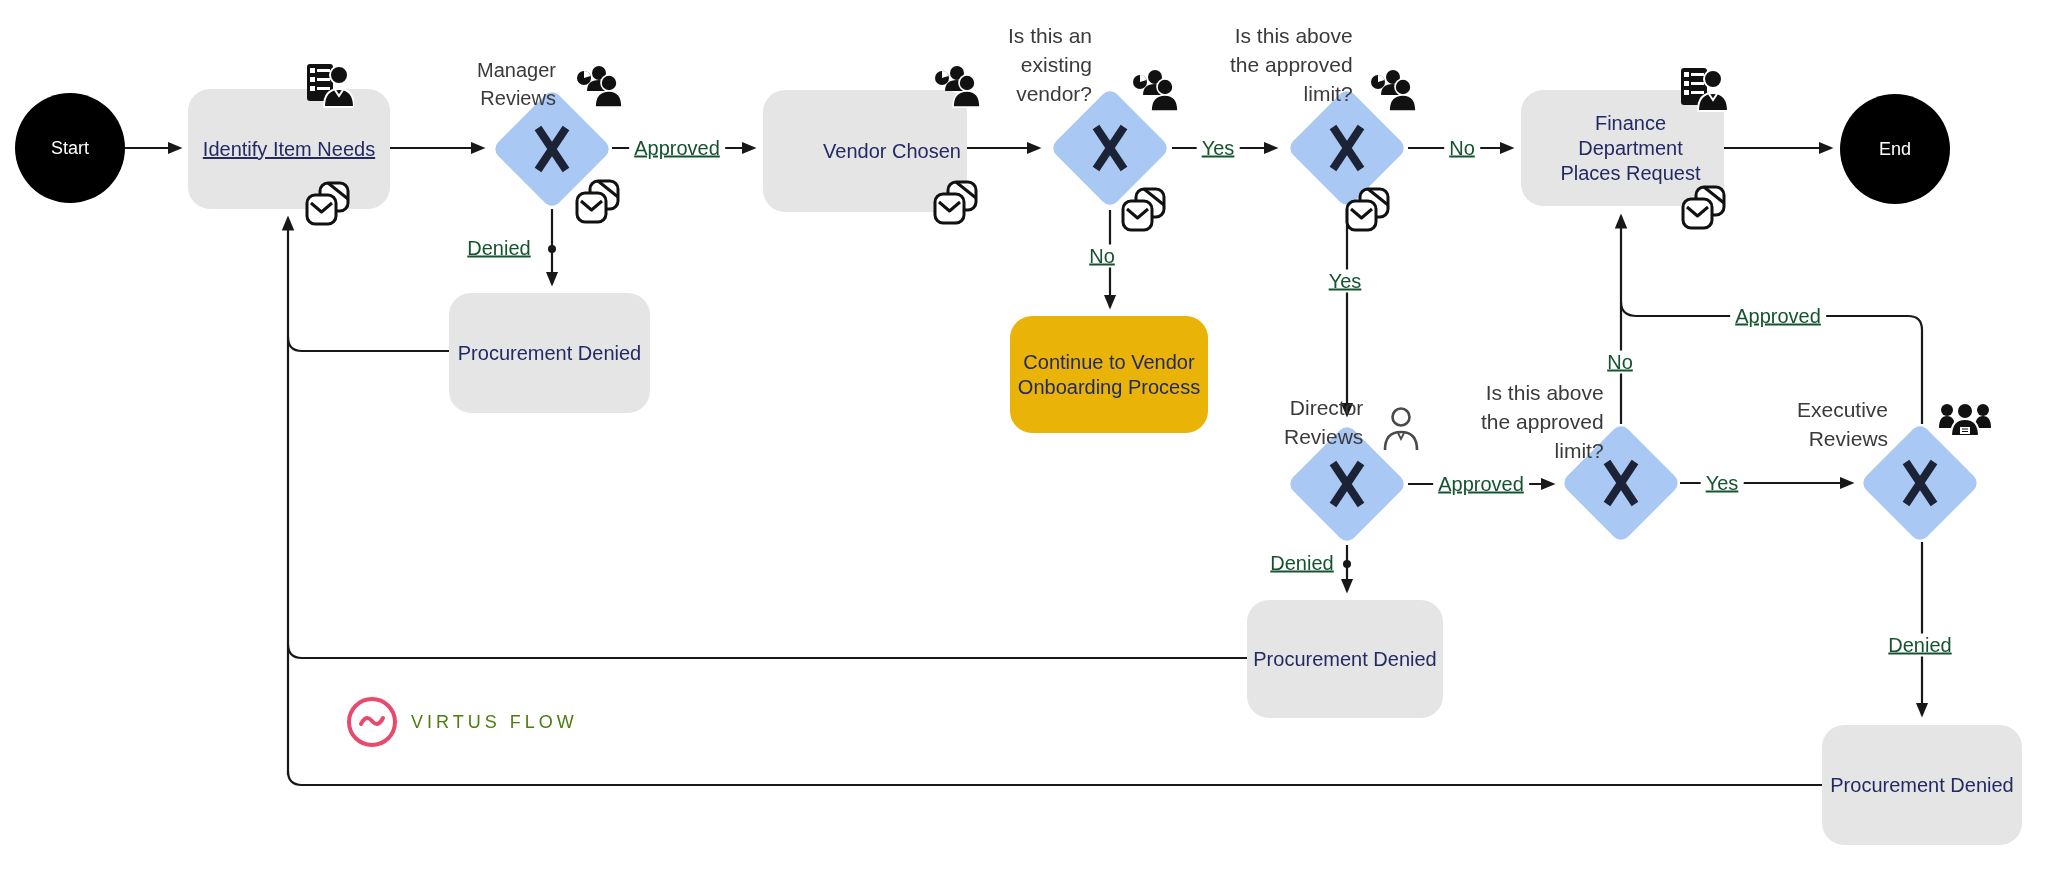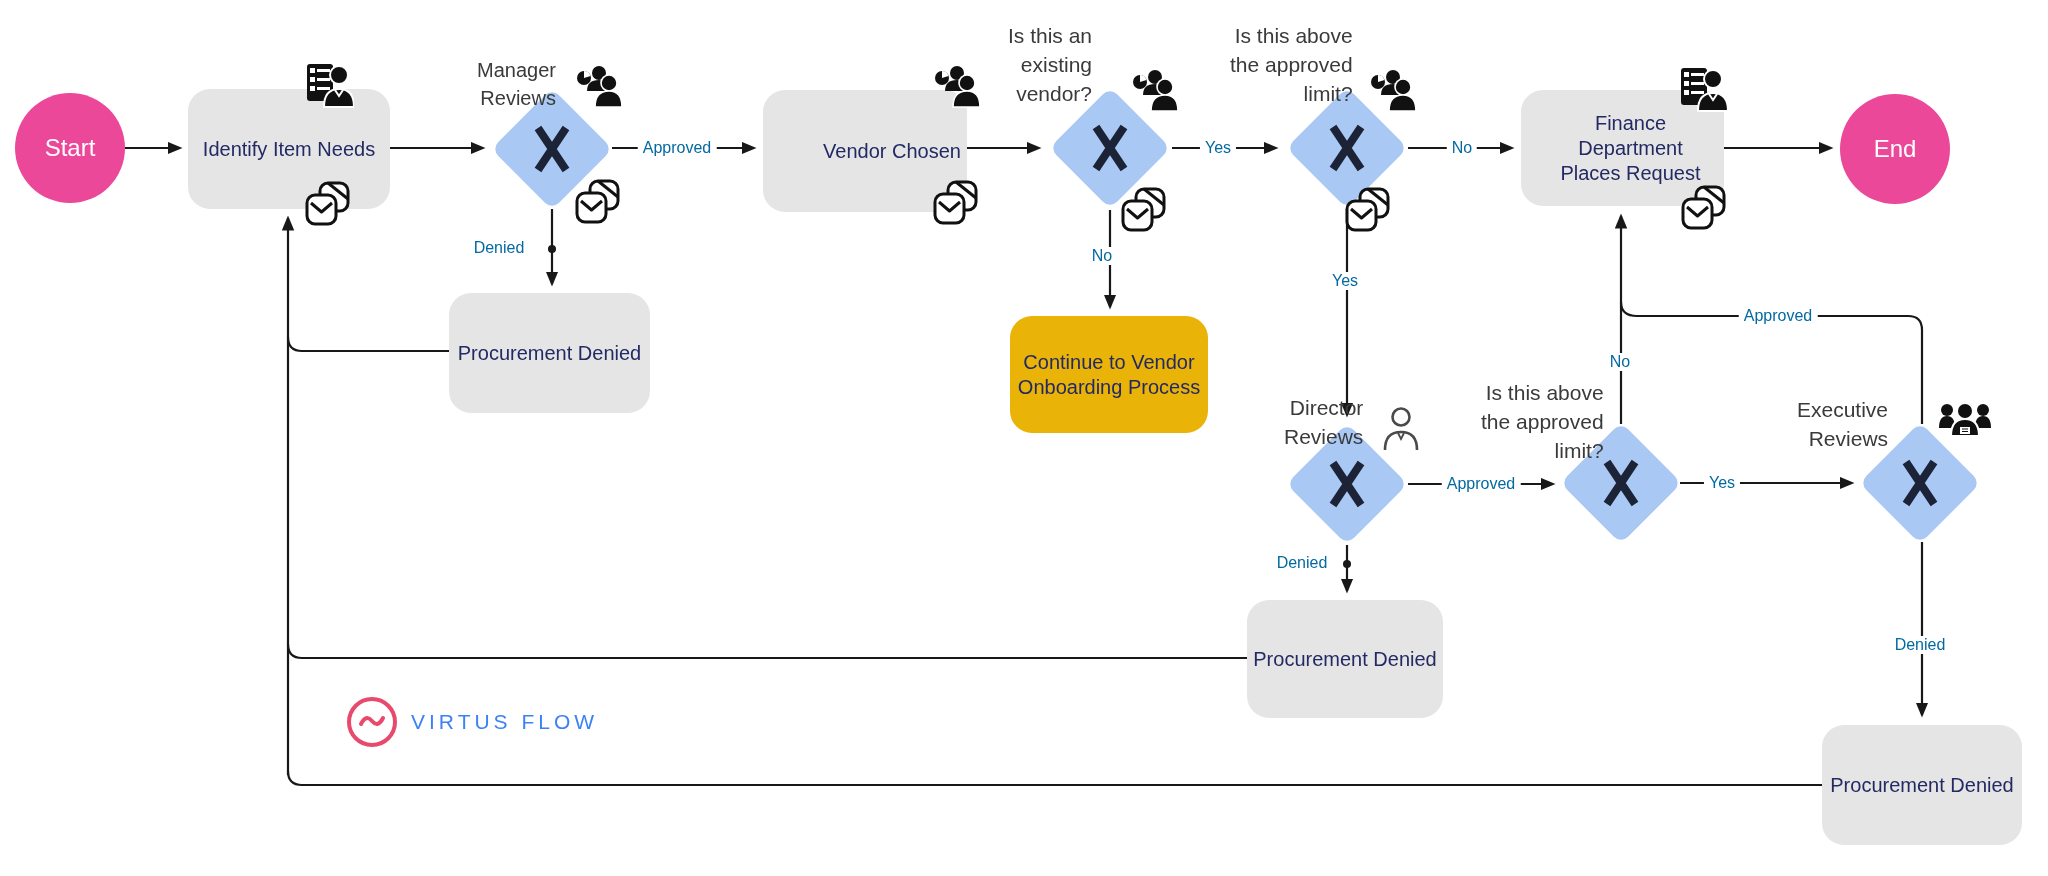--- a/index.html
+++ b/index.html
@@ -5,46 +5,46 @@
   html,body{margin:0;padding:0;}
   body{
     width:2048px;height:876px;position:relative;overflow:hidden;
     background:#ffffff;
     font-family:"Liberation Sans", sans-serif;
   }
   .wires{position:absolute;left:0;top:0;z-index:0;}
   .node{position:absolute;z-index:2;display:flex;align-items:center;justify-content:center;text-align:center;box-sizing:border-box;}
   .event{
     width:110px;height:110px;border-radius:50%;
-    background:#ec4899;color:#ffffff;font-size:24px;
+    background:#000000;color:#ffffff;font-size:18px;
   }
   .task{
     background:#e5e5e6;border-radius:22px;color:#232a63;font-size:20px;line-height:1.25;
   }
   .task.highlight{background:#eab308;}
   .task .lbl{white-space:pre-line;padding:0 6px;}
   .gw{width:86px;height:86px;z-index:2;}
   .gw-diamond{
     position:absolute;left:0;top:0;width:86px;height:86px;border-radius:10px;
     background:#a9c8f3;transform:rotate(45deg);
   }
   .gw-x{position:absolute;left:50%;top:50%;transform:translate(-50%,-50%);}
   .q-label{
     position:absolute;z-index:3;color:#3a3a3a;font-size:21px;line-height:1.38;
     white-space:pre-line;text-align:right;
   }
   .flow-label{
-    position:absolute;z-index:3;color:#0369a1;font-size:16px;
-    transform:translate(-50%,-50%);background:#ffffff;padding:0 5px;white-space:nowrap;
+    position:absolute;z-index:3;color:#14532d;font-size:20px;
+    transform:translate(-50%,-50%);background:#ffffff;padding:0 5px;white-space:nowrap;text-decoration:underline;
   }
   .icon{position:absolute;z-index:4;}
   .logo{position:absolute;left:347px;top:697px;z-index:3;display:flex;align-items:center;}
   .logo-badge{width:42px;height:42px;border:4px solid #e84a6e;border-radius:50%;
     display:flex;align-items:center;justify-content:center;}
-  .logo-text{margin-left:14px;color:#3b82f6;font-size:21px;letter-spacing:4px;}
+  .logo-text{margin-left:14px;color:#4d7c0f;font-size:18px;letter-spacing:4px;}
 </style>
 </head>
 <body>
 
 <svg class="wires" width="2048" height="876">
   <defs>
     <marker id="arr" viewBox="0 0 12 10" markerWidth="15" markerHeight="13" refX="10" refY="5" orient="auto" markerUnits="userSpaceOnUse">
       <path d="M0,0 L12,5 L0,10 Z" fill="#181818"></path>
     </marker>
   </defs>
@@ -74,21 +74,21 @@
   <circle cx="1347" cy="564" r="4" fill="#181818"></circle>
 </svg>
 
 <div class="node event" style="left:15px;top:93px;">
   <span>Start</span>
 </div>
 <div class="node event" style="left:1840px;top:94px;">
   <span>End</span>
 </div>
 
-<div class="node task" style="left:188px;top:89px;width:202px;height:120px;">
+<div class="node task" style="left:188px;top:89px;width:202px;height:120px;text-decoration:underline;">
   <span class="lbl">Identify Item Needs</span>
 </div>
 <div class="node task" style="left:763px;top:90px;width:204px;height:122px;justify-content:flex-end;">
   <span class="lbl">Vendor Chosen</span>
 </div>
 <div class="node task" style="left:1521px;top:90px;width:203px;height:116px;padding-left:16px;">
   <span class="lbl">Finance Department
 Places Request</span>
 </div>
 <div class="node task" style="left:449px;top:293px;width:201px;height:120px;">

